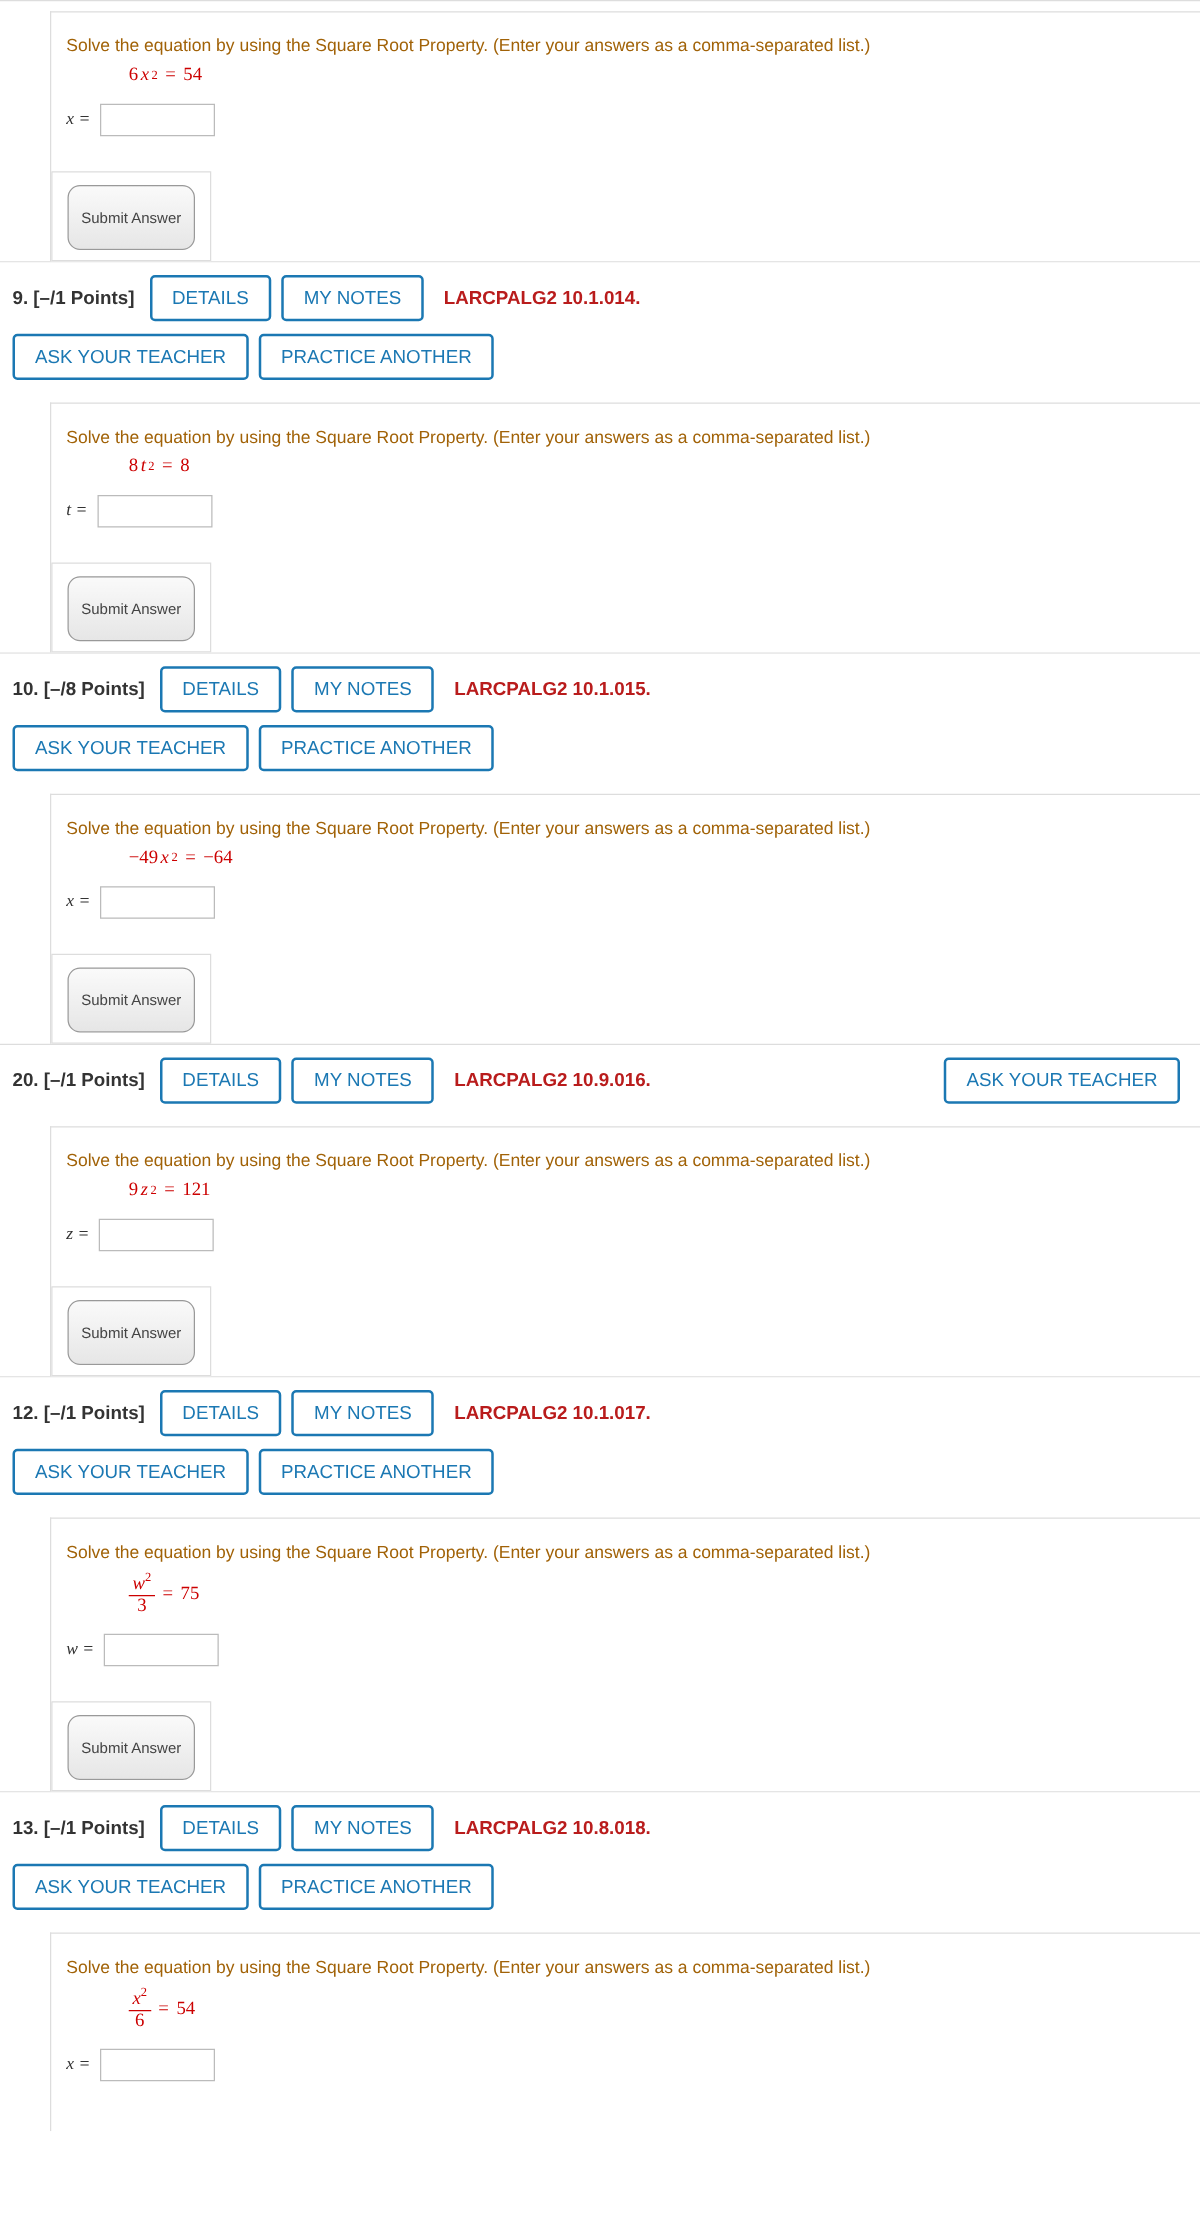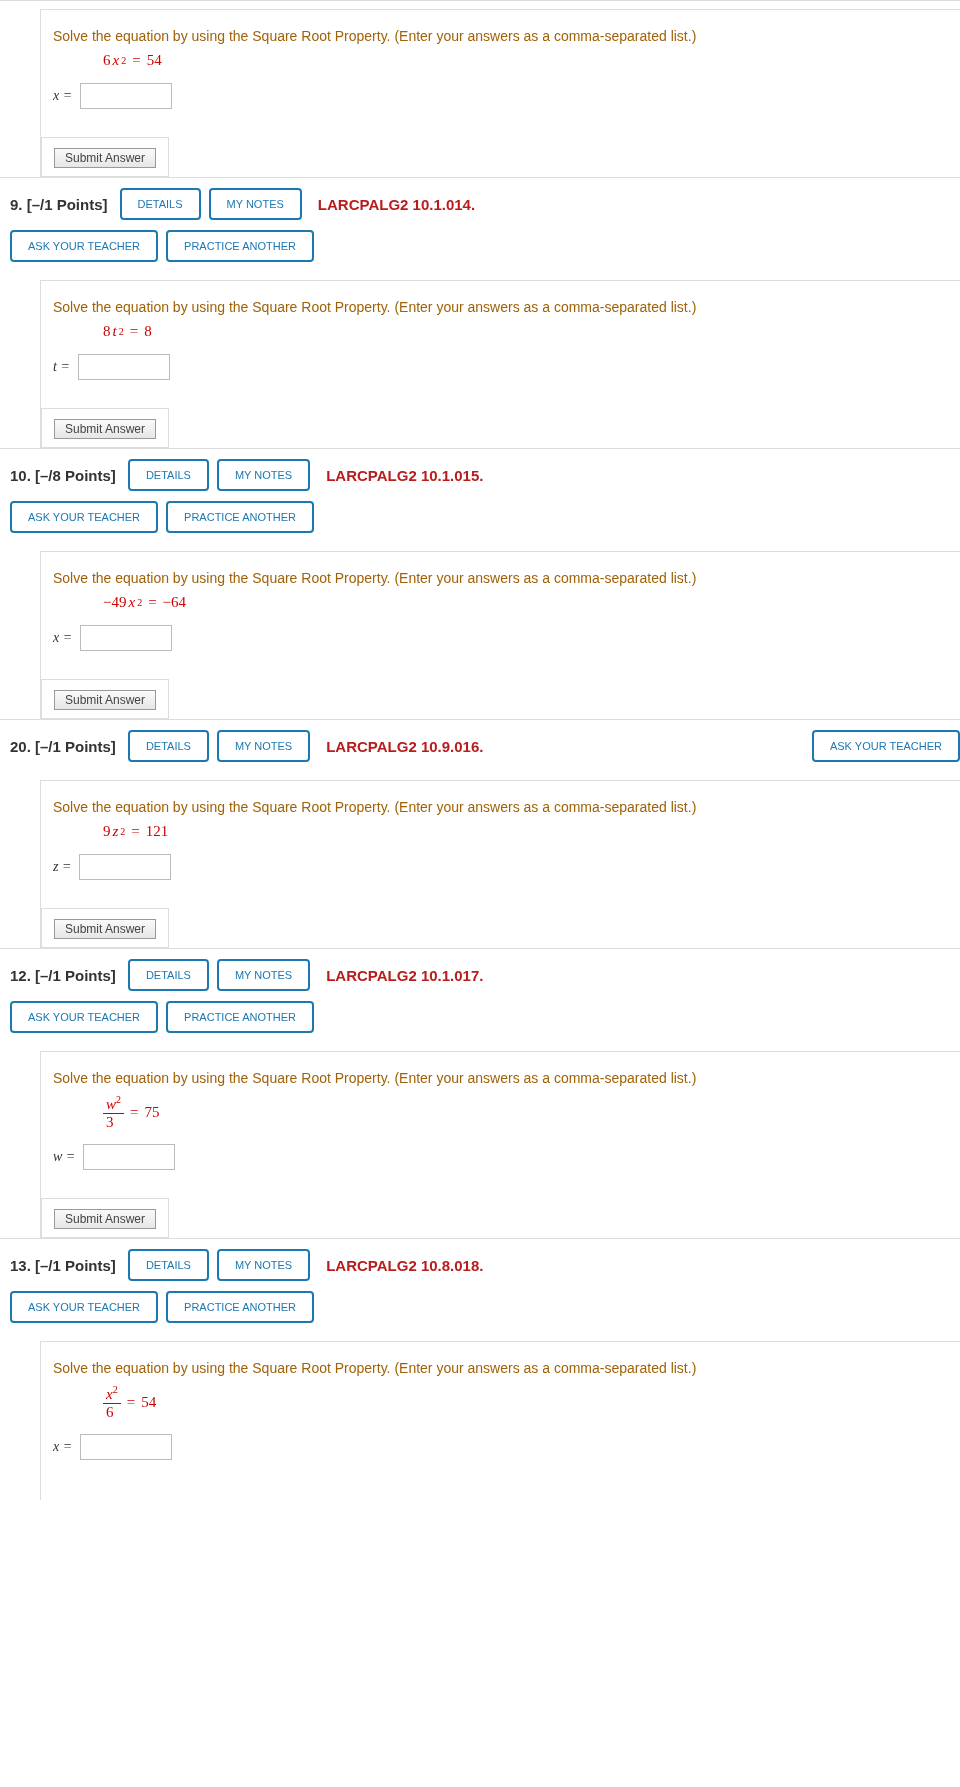--- a/index.html
+++ b/index.html
@@ -7,40 +7,40 @@
     font-family: -apple-system, BlinkMacSystemFont, "Segoe UI", Helvetica, Arial, sans-serif;
     font-size: 14px;
     color: #333;
     background: #fff;
     width: 960px;
   }
   .question-block {
     border-top: 1px solid #ddd;
   }
   .question-header {
-    padding: 10px 0 10px 10px;
+    padding: 10px 16px 10px 10px;
     display: flex;
     flex-wrap: wrap;
     align-items: center;
     gap: 8px;
     background: #fff;
   }
   .qnum {
     font-weight: bold;
     color: #333;
     font-size: 15px;
     margin-right: 4px;
   }
   .btn-blue {
     display: inline-block;
     border: 2px solid #1b78b3;
     color: #1b78b3;
     background: #fff;
     padding: 8px 16px;
-    font-size: 11px;
+    font-size: 15px;
     font-weight: 500;
     border-radius: 4px;
     cursor: pointer;
     text-align: center;
   }
   .ref-label {
     font-weight: bold;
     color: #b91c1c;
     font-size: 15px;
     margin-left: 8px;
@@ -74,20 +74,21 @@
     align-items: center;
     gap: 2px;
   }
   .equation .coef { color: #c00; font-style: normal; }
   .equation .var { color: #c00; font-style: italic; }
   .equation .op { color: #c00; font-style: normal; margin: 0 4px; }
   .equation sup { font-size: 10px; vertical-align: super; font-style: normal; }
   .frac {
     display: inline-flex;
     flex-direction: column;
+    align-items: center;
     font-style: normal;
     line-height: 1.1;
   }
   .frac .num { border-bottom: 1px solid #c00; padding: 0 3px; font-style: italic;}
   .frac .den { padding: 0 3px; }
   .answer-row {
     display: flex;
     align-items: center;
     gap: 8px;
     margin-bottom: 28px;
@@ -108,25 +109,25 @@
   .submit-wrap {
     border: 1px solid #ddd;
     display: inline-block;
     padding: 10px 12px 8px 12px;
     margin-left: -12px;
     margin-bottom: -12px;
     background: #fff;
   }
   .submit-btn {
     border: 1px solid #999;
-    border-radius: 0;
+    border-radius: 10px;
     background: linear-gradient(#fafafa,#e6e6e6);
     color: #444;
     font-size: 12px;
-    padding: 2px 10px;
+    padding: 18px 10px;
     cursor: pointer;
   }
   .right-btn { margin-left: auto; }
 </style>
 </head>
 <body>
 
 <div id="container">
     <div class="question-block">
       <div class="question-body"><div class="prompt-text">Solve the equation by using the Square Root Property. (Enter your answers as a comma-separated list.)</div><div class="equation">

